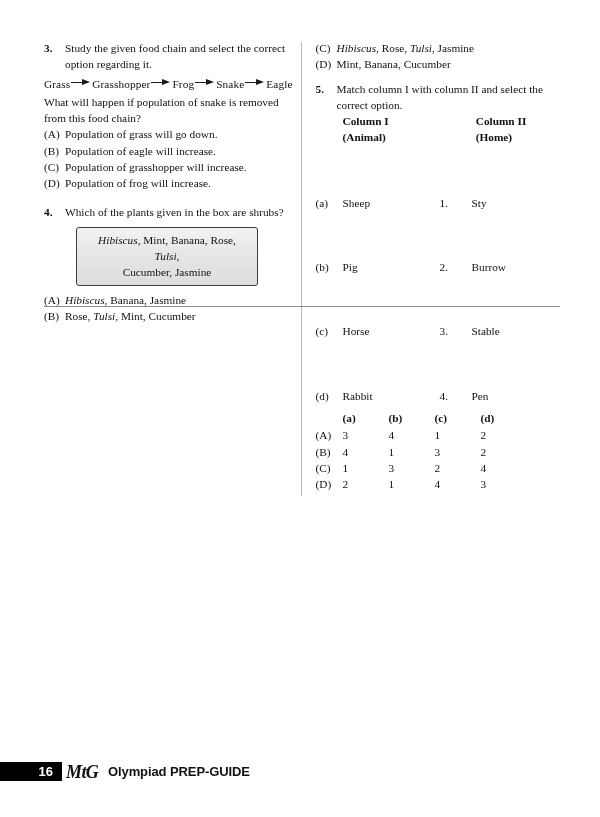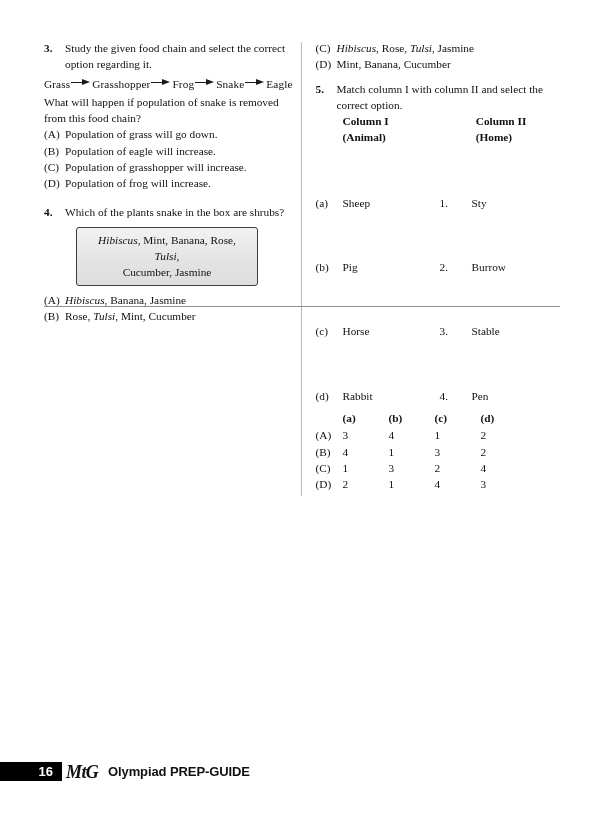--- a/index.html
+++ b/index.html
@@ -272,21 +272,21 @@
             <span class="opt-tag">(D)</span>
             <span>Population of frog will increase.</span>
           </div>
         </div>
 
         <div class="q-spacer-top"></div>
 
         <div class="q">
           <div class="q-stem">
             <span class="q-num">4.</span>
-            <span>Which of the plants snake in the box are shrubs?</span>
+            <span>Which of the plants given in the box are shrubs?</span>
           </div>
 
           <div class="plantbox">
             <div><i class="sp">Hibiscus</i><span>, Mint, Banana, Rose, </span><i class="sp">Tulsi</i><span>,</span></div>
             <div>Cucumber, Jasmine</div>
           </div>
 
           <div class="opt">
             <span class="opt-tag">(A)</span>
             <i class="sp">Hibiscus</i><span>, Banana, Jasmine</span>

